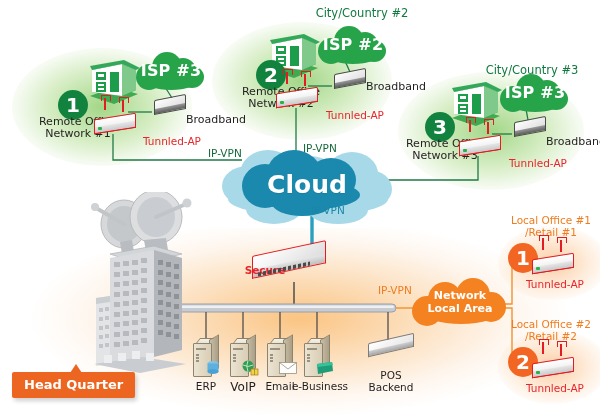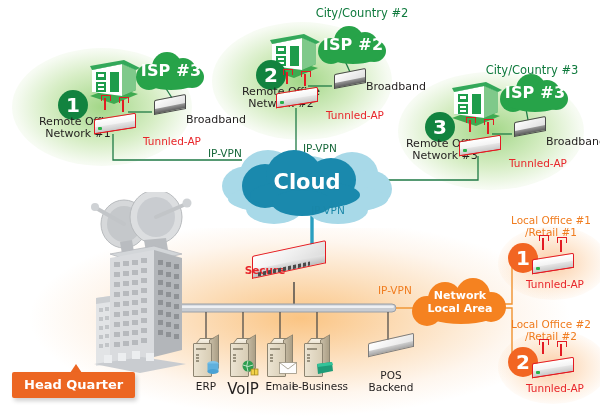--- a/index.html
+++ b/index.html
@@ -31,21 +31,21 @@
   
   .isp-cloud{position:absolute;width:74px;height:44px;}
   .isp-cloud .c{position:absolute;border-radius:50%;background:#27a349;}
   .isp-text{position:absolute;left:0;top:13px;width:74px;text-align:center;color:#fff;
     font-weight:bold;font-size:16px;letter-spacing:.2px;z-index:3;}
 
   .bigcloud{position:absolute;left:222px;top:148px;width:170px;height:78px;}
   .bigcloud .pale{position:absolute;border-radius:50%;background:#a8d9e8;}
   .bigcloud .dark{position:absolute;border-radius:50%;background:#1a89ad;}
   .cloud-text{position:absolute;left:0;top:22px;width:170px;text-align:center;color:#fff;
-    font-weight:bold;font-size:21px;z-index:5;text-shadow:0 1px 0 rgba(0,0,0,.07);}
+    font-weight:bold;font-size:25px;z-index:5;text-shadow:0 1px 0 rgba(0,0,0,.07);}
 
   .lancloud{position:absolute;left:412px;top:278px;width:96px;height:52px;}
   .lancloud .c{position:absolute;border-radius:50%;background:#f58220;}
   .lan-text{position:absolute;left:0;top:11px;width:96px;text-align:center;color:#fff;
     font-weight:bold;font-size:11px;line-height:13px;z-index:3;}
 
   
   .numbadge{position:absolute;width:30px;height:30px;border-radius:50%;
     display:flex;align-items:center;justify-content:center;color:#fff;
     font-weight:bold;font-size:20px;padding-bottom:1px;box-sizing:border-box;}
@@ -480,21 +480,21 @@
       <div class="front"></div>
     <div class="slot" style="top:10px;"></div>
       <div class="dots"></div>
     <svg style="position:absolute;left:12px;top:22px;" width="18" height="16" viewBox="0 0 18 16">
       <circle cx="6" cy="6" r="5.5" fill="#2f9e50"></circle>
       <path d="M1 5 Q6 8 11 5 M6 0.5 Q3.5 6 6 11.5" stroke="#bfe3c8" stroke-width="1" fill="none"></path>
       <rect x="9" y="9" width="7" height="6" fill="#f2d24a" stroke="#9c7f17" stroke-width="0.7"></rect>
       <line x1="12.5" y1="9" x2="12.5" y2="15" stroke="#9c7f17" stroke-width="0.7"></line>
     </svg>
   </div>
-  <div class="lbl t-black center" style="left:243px;top:381px;font-size:15px;">VoIP</div>
+  <div class="lbl t-black center" style="left:243px;top:381px;font-size:12px;">VoIP</div>
 
   <div class="server" style="left:267px;top:338px;">
     <div class="topf"></div>
       <div class="sidef"></div>
       <div class="front"></div>
     <div class="slot" style="top:10px;"></div>
       <div class="dots"></div>
     <svg style="position:absolute;left:12px;top:24px;" width="18" height="13" viewBox="0 0 18 13">
       <rect x="0.5" y="0.5" width="17" height="11" fill="#fdfdfd" stroke="#9b9381" stroke-width="0.8"></rect>
       <polyline points="0.5,0.5 9,7 17.5,0.5" fill="none" stroke="#9b9381" stroke-width="0.8"></polyline>

